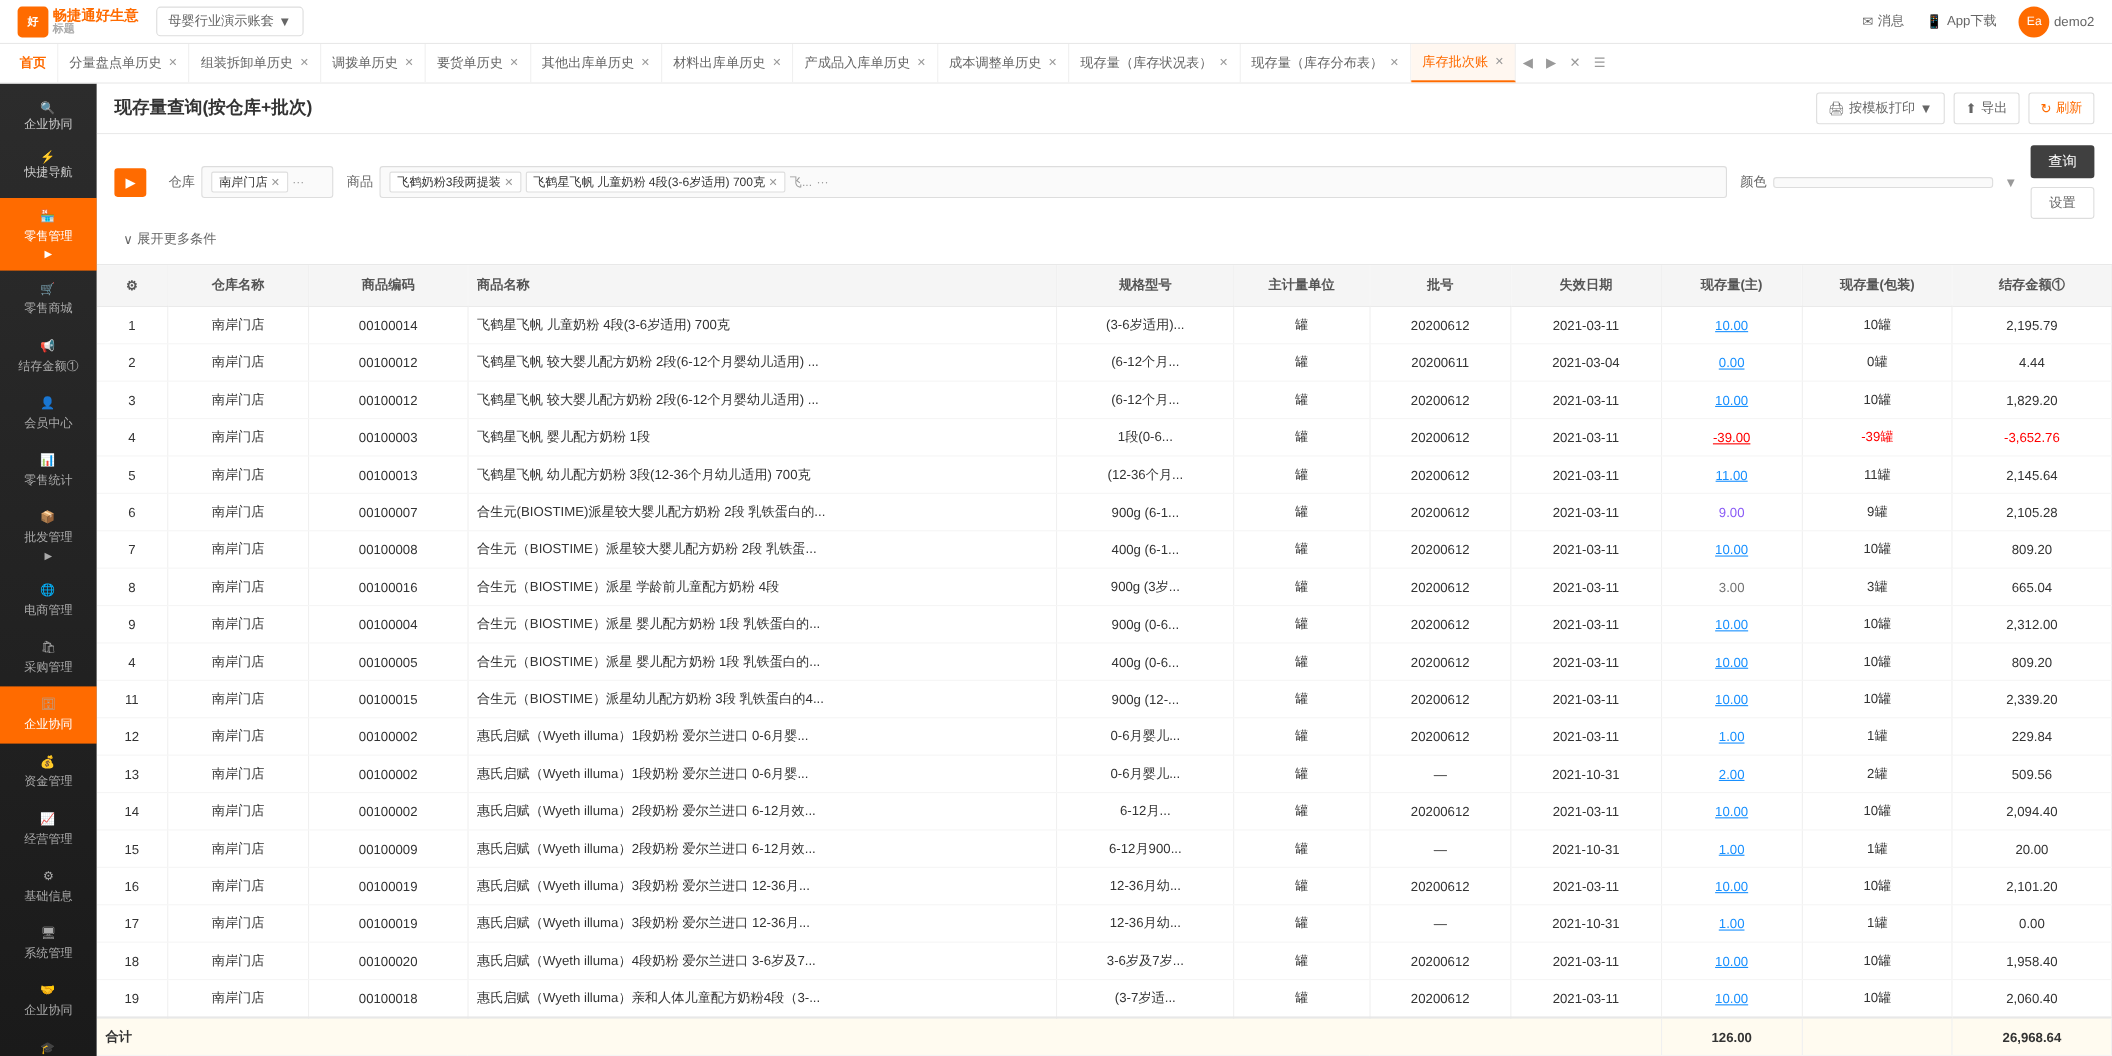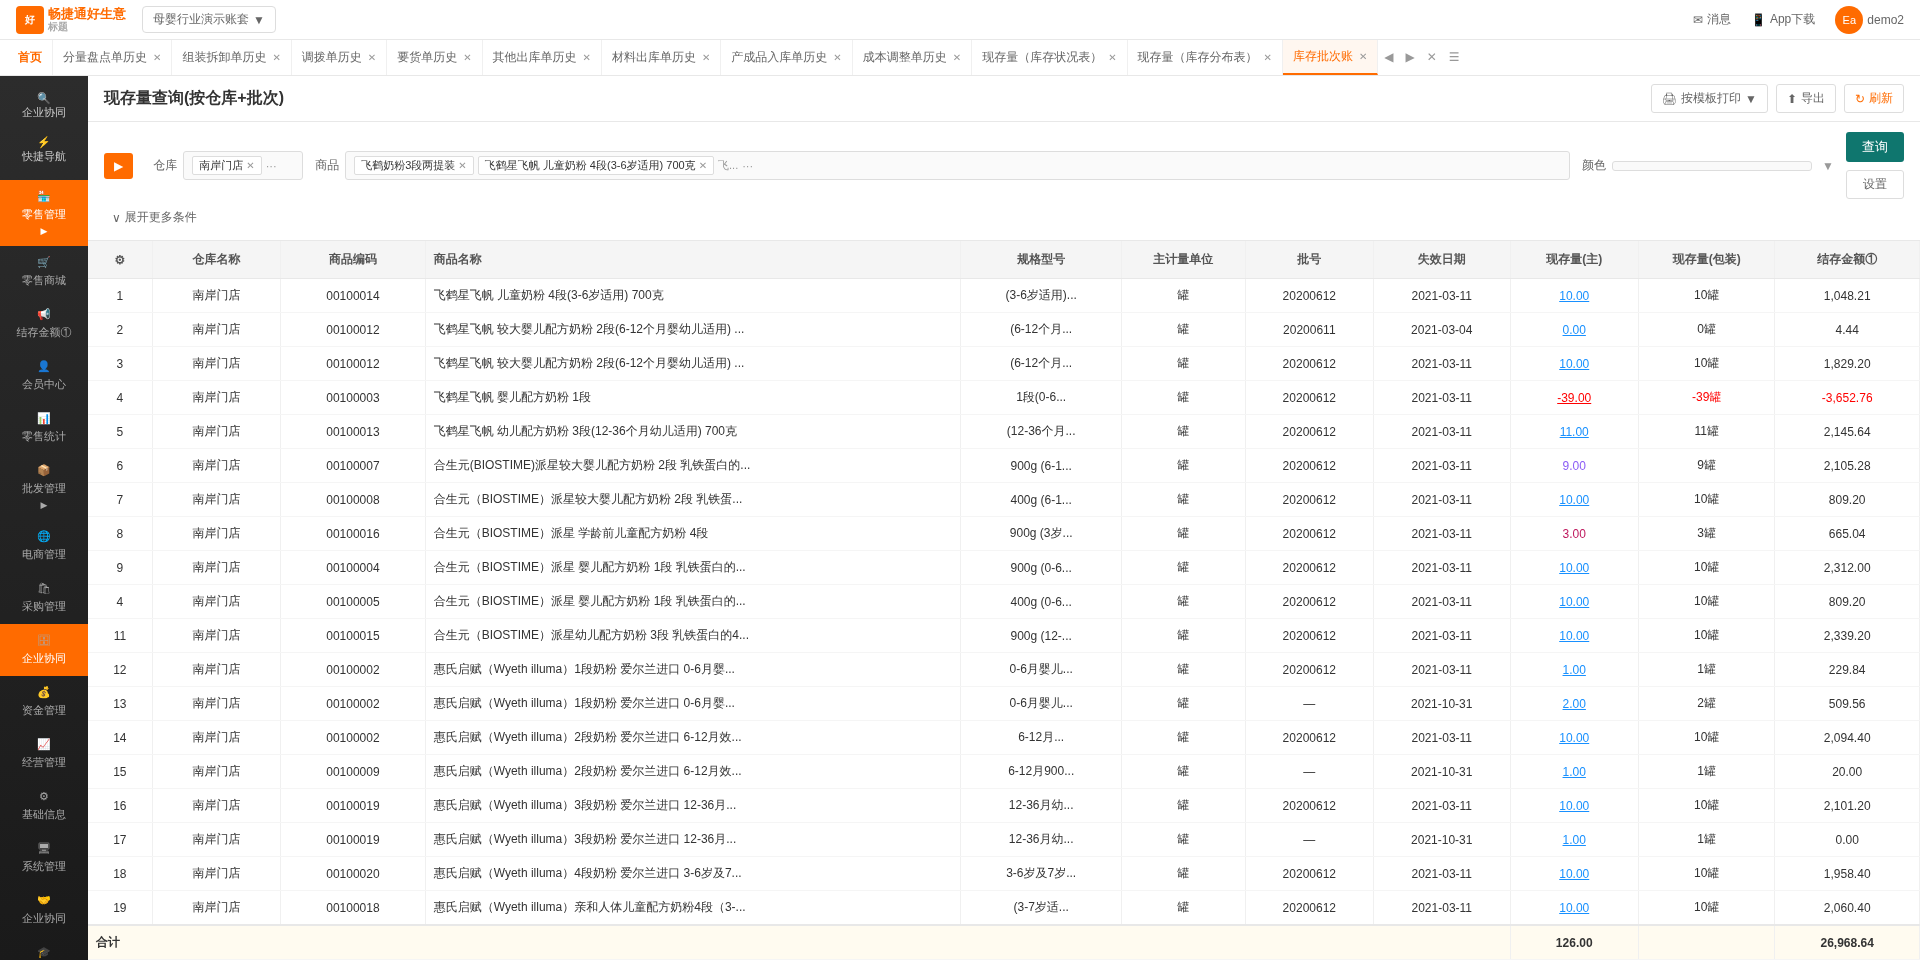--- a/index.html
+++ b/index.html
@@ -50,21 +50,21 @@
     .filter-row { display: flex; align-items: center; gap: 12px; flex-wrap: wrap; }
     .filter-item { display: flex; align-items: center; gap: 6px; }
     .filter-label { font-size: 12px; color: #666; white-space: nowrap; }
     .filter-tag-group { display: flex; align-items: center; gap: 4px; flex-wrap: wrap; padding: 4px 8px; border: 1px solid #ddd; border-radius: 3px; min-width: 120px; background: #fafafa; }
     .filter-tag { display: flex; align-items: center; gap: 3px; background: #fff; border: 1px solid #ddd; border-radius: 2px; padding: 1px 6px; font-size: 11px; color: #333; }
     .filter-tag-close { color: #999; cursor: pointer; font-size: 10px; }
     .filter-more { color: #999; font-size: 11px; }
     .filter-expand { display: flex; align-items: center; gap: 4px; color: #666; font-size: 12px; cursor: pointer; padding: 4px 8px; margin-top: 6px; }
 
     
-    .btn-query { background: #0f766e; color: #fff; border: none; padding: 6px 3px; border-radius: 3px; cursor: pointer; font-size: 13px; }
+    .btn-query { background: #404040; color: #fff; border: none; padding: 6px 3px; border-radius: 3px; cursor: pointer; font-size: 13px; }
     .btn-setting { background: #fff; color: #666; border: 1px solid #ddd; padding: 5px 16px; border-radius: 3px; cursor: pointer; font-size: 12px; margin-top: 4px; }
 
     
     .table-container { flex: 1; overflow: auto; padding: 0; background: #fff; margin: 0; }
     table { width: 100%; border-collapse: collapse; font-size: 12px; }
     thead { background: #f5f5f5; position: sticky; top: 0; z-index: 10; }
     th { padding: 10px 8px; text-align: center; border-bottom: 1px solid #e8e8e8; border-right: 1px solid #f0f0f0; color: #555; font-weight: bold; white-space: nowrap; }
     td { padding: 8px 8px; text-align: center; border-bottom: 1px solid #f5f5f5; border-right: 1px solid #f0f0f0; color: #333; white-space: nowrap; }
     .td-left { text-align: left; }
     .tr-total td { background: #fffbf0; font-weight: bold; border-top: 2px solid #e8e8e8; }
@@ -338,21 +338,21 @@
       <td class="col-no">1</td>
       <td class="col-warehouse">南岸门店</td>
       <td class="col-code">00100014</td>
       <td class="col-name td-left" title="飞鹤星飞帆 儿童奶粉 4段(3-6岁适用) 700克">飞鹤星飞帆 儿童奶粉 4段(3-6岁适用) 700克</td>
       <td class="col-spec">(3-6岁适用)...</td>
       <td class="col-unit">罐</td>
       <td class="col-batch">20200612</td>
       <td class="col-expire">2021-03-11</td>
       <td class="col-stock-main" style=""><span style="color:#1890ff;text-decoration:underline;cursor:pointer;">10.00</span></td>
       <td class="col-stock-pkg" style="">10罐</td>
-      <td class="col-amount" style="">1,048.21</td>
+      <td class="col-amount" style="">2,195.79</td>
     </tr>
             <tr>
       <td class="col-no">2</td>
       <td class="col-warehouse">南岸门店</td>
       <td class="col-code">00100012</td>
       <td class="col-name td-left" title="飞鹤星飞帆 较大婴儿配方奶粉 2段(6-12个月婴幼儿适用) ...">飞鹤星飞帆 较大婴儿配方奶粉 2段(6-12个月婴幼儿适用) ...</td>
       <td class="col-spec">(6-12个月...</td>
       <td class="col-unit">罐</td>
       <td class="col-batch">20200611</td>
       <td class="col-expire">2021-03-04</td>
@@ -427,21 +427,21 @@
     </tr>
             <tr>
       <td class="col-no">8</td>
       <td class="col-warehouse">南岸门店</td>
       <td class="col-code">00100016</td>
       <td class="col-name td-left" title="合生元（BIOSTIME）派星 学龄前儿童配方奶粉 4段">合生元（BIOSTIME）派星 学龄前儿童配方奶粉 4段</td>
       <td class="col-spec">900g (3岁...</td>
       <td class="col-unit">罐</td>
       <td class="col-batch">20200612</td>
       <td class="col-expire">2021-03-11</td>
-      <td class="col-stock-main" style=""><span style="color:#be185d;cursor:pointer;">3.00</span></td>
+      <td class="col-stock-main" style=""><span style="color:#737373;cursor:pointer;">3.00</span></td>
       <td class="col-stock-pkg" style="">3罐</td>
       <td class="col-amount" style="">665.04</td>
     </tr>
             <tr>
       <td class="col-no">9</td>
       <td class="col-warehouse">南岸门店</td>
       <td class="col-code">00100004</td>
       <td class="col-name td-left" title="合生元（BIOSTIME）派星 婴儿配方奶粉 1段 乳铁蛋白的...">合生元（BIOSTIME）派星 婴儿配方奶粉 1段 乳铁蛋白的...</td>
       <td class="col-spec">900g (0-6...</td>
       <td class="col-unit">罐</td>

